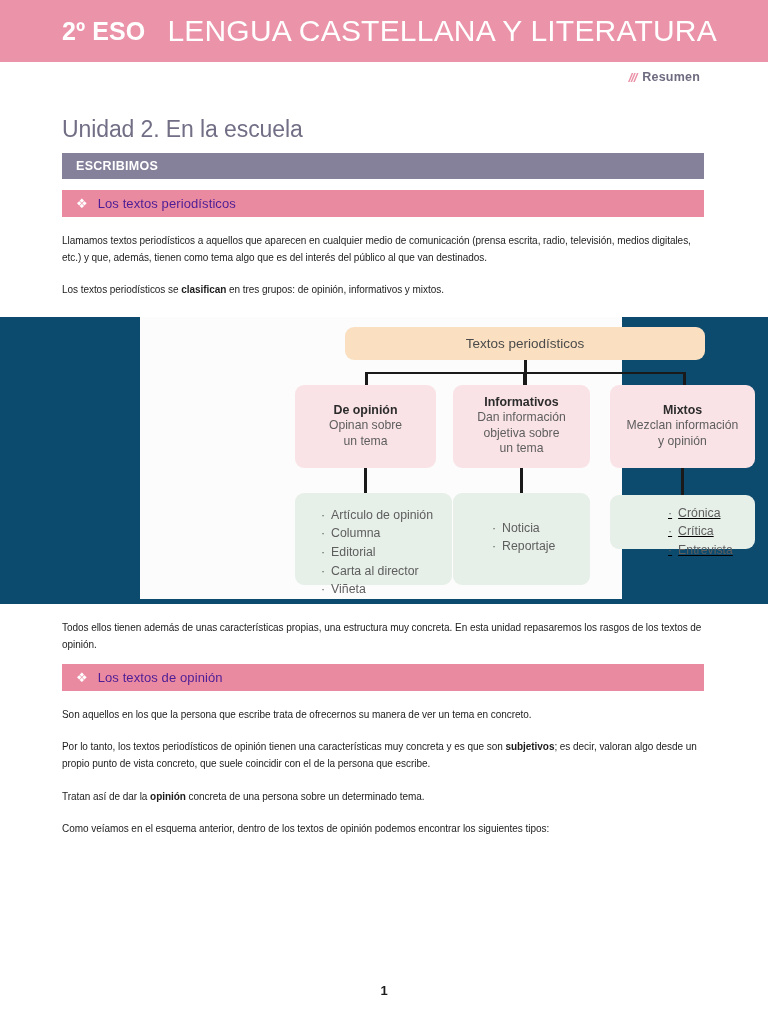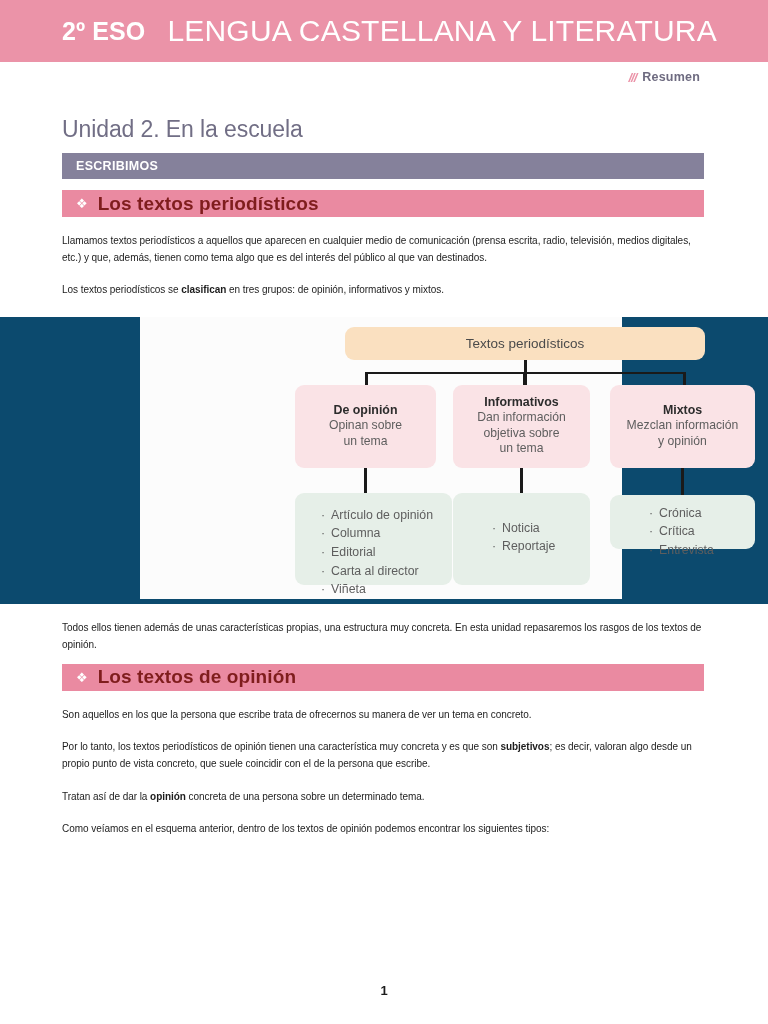--- a/index.html
+++ b/index.html
@@ -104,23 +104,23 @@
     padding-left: 14px;
     gap: 10px;
   }
   .clover {
     color: #ffffff;
     font-size: 13px;
     line-height: 1;
     transform: translateY(-0.5px);
   }
   .bar-pink-label {
-    color: #7f1d1d;
-    font-size: 19px;
-    font-weight: bold;
+    color: #4c1d95;
+    font-size: 13px;
+    font-weight: normal;
     letter-spacing: 0.1px;
   }
 
   p.body {
     margin-top: 15px;
     color: #1c1c1c;
     font-size: 10px;
     line-height: 1.72;
     letter-spacing: -0.05px;
   }
@@ -205,21 +205,21 @@
   .node-list li::before {
     content: "\00B7";
     margin-right: 6px;
     color: #5e5e5e;
   }
 
   .list-1 { position: absolute; left: 155px; top: 176px; width: 157px; height: 92px; }
   .list-2 { position: absolute; left: 313px; top: 176px; width: 137px; height: 92px; padding-top: 26px; }
   .list-2 ul { padding-left: 39px; }
   .list-3 { position: absolute; left: 470px; top: 178px; width: 145px; height: 54px; padding-top: 9px; }
-  .list-3 ul { padding-left: 39px; }
+  .list-3 ul { padding-left: 58px; text-decoration: underline; }
 
   .conn { position: absolute; background: #1a1a1a; }
 
   
   .page-number {
     position: absolute;
     bottom: 26px;
     left: 0;
     width: 768px;
     text-align: center;
@@ -326,21 +326,21 @@
 
     <p class="body">Todos ellos tienen además de unas características propias, una estructura muy concreta. En esta unidad repasaremos los rasgos de los textos de opinión.</p>
 
     <div class="bar-pink">
       <span class="clover">❖</span>
       <span class="bar-pink-label">Los textos de opinión</span>
     </div>
 
     <p class="body">Son aquellos en los que la persona que escribe trata de ofrecernos su manera de ver un tema en concreto.</p>
 
-    <p class="body"><span>Por lo tanto, los textos periodísticos de opinión tienen una característica muy concreta y es que son </span><b>subjetivos</b><span>; es decir, valoran algo desde un propio punto de vista concreto, que suele coincidir con el de la persona que escribe.</span></p>
+    <p class="body"><span>Por lo tanto, los textos periodísticos de opinión tienen una características muy concreta y es que son </span><b>subjetivos</b><span>; es decir, valoran algo desde un propio punto de vista concreto, que suele coincidir con el de la persona que escribe.</span></p>
 
     <p class="body"><span>Tratan así de dar la </span><b>opinión</b><span> concreta de una persona sobre un determinado tema.</span></p>
 
     <p class="body">Como veíamos en el esquema anterior, dentro de los textos de opinión podemos encontrar los siguientes tipos:</p>
 
   </div>
 
   <div class="page-number">1</div>
 
 </div>

